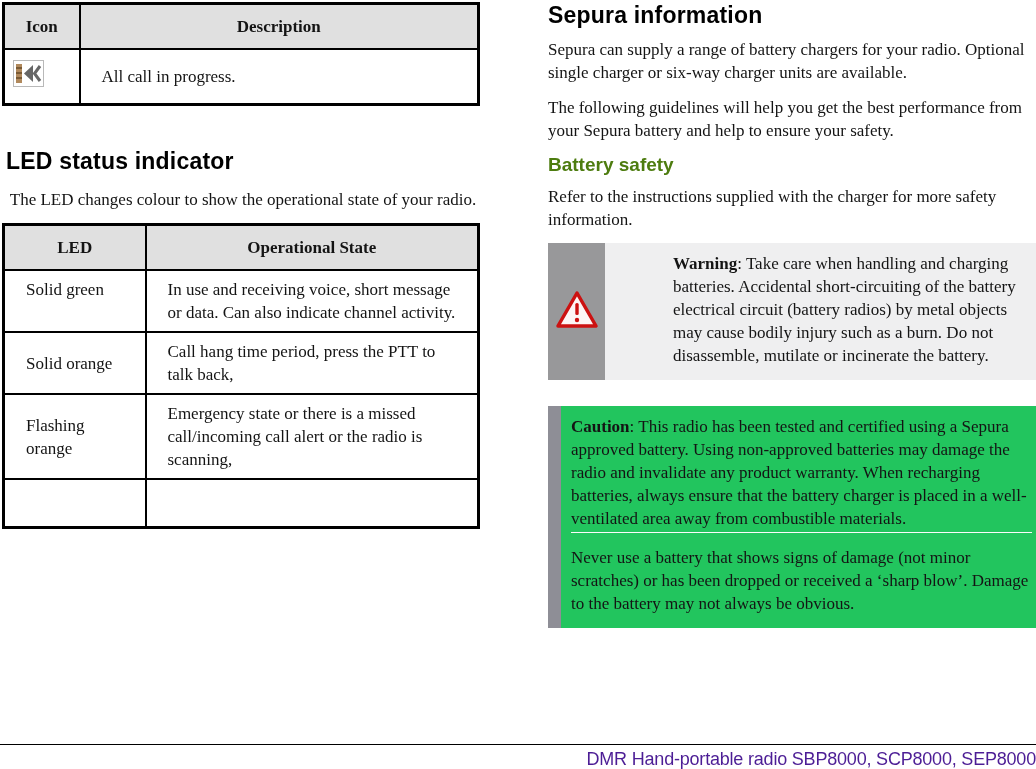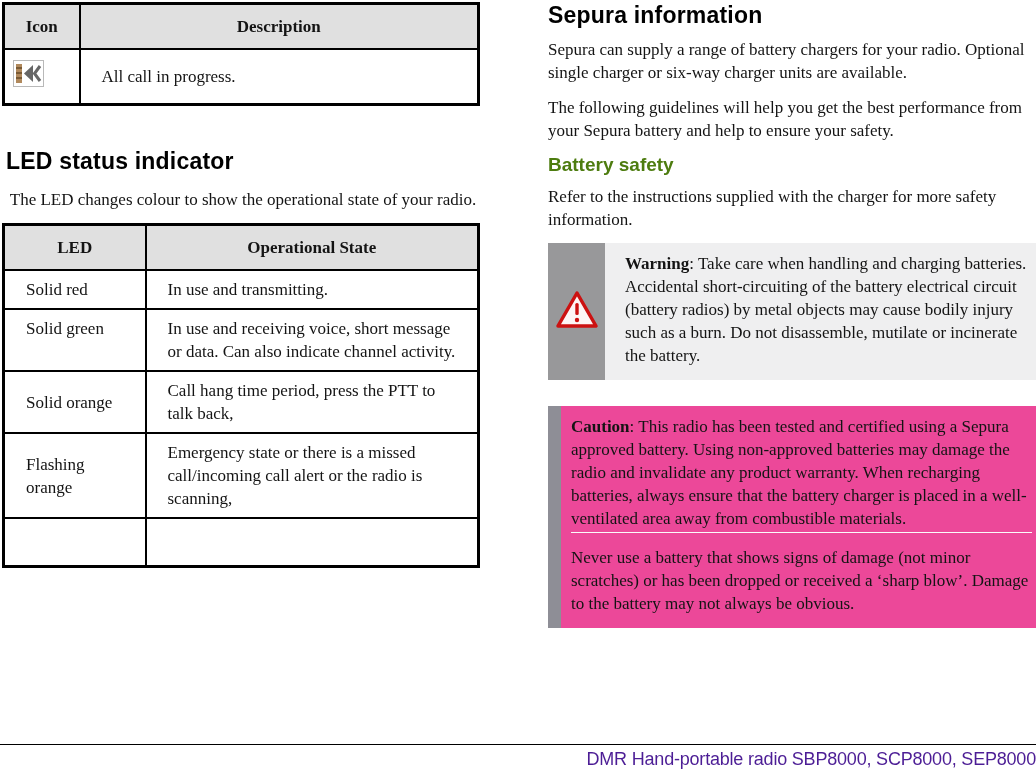--- a/index.html
+++ b/index.html
@@ -70,28 +70,28 @@
     min-height: 137px;
   }
   .warning-panel {
     flex: 0 0 57px;
     background: #98989a;
     display: flex; align-items: center; justify-content: center;
   }
   .warning-text {
     flex: 1;
     padding: 9px 4px 9px 20px;
-    font-size: 17px; line-height: 23px;
+    font-size: 17px; line-height: 23px; margin-left: 48px;
   }
   .note-label { font-weight: bold; }
 
   .caution-box {
     display: flex;
     margin-top: 26px;
-    background: #ec4899;
+    background: #22c55e;
     min-height: 222px;
   }
   .caution-bar { flex: 0 0 13px; background: #8e8e96; }
   .caution-text {
     flex: 1;
     padding: 9px 4px 9px 10px;
     font-size: 17px; line-height: 23px;
   }
   .caution-text p.second { border-top: 1px solid #fbfbfb; margin-top: 2px; padding-top: 13px; }
 
@@ -153,24 +153,20 @@
     <p class="body led-intro">The LED changes colour to show the operational state of your radio.</p>
 
     <table class="doc-table led-table">
       <thead>
         <tr>
           <th class="col-led">LED</th>
           <th>Operational State</th>
         </tr>
       </thead>
       <tbody>
-        <tr class="row-top">
-          <td class="led-cell">Solid red</td>
-          <td>In use and transmitting.</td>
-        </tr>
         <tr class="row-top">
           <td class="led-cell">Solid green</td>
           <td>In use and receiving voice, short message or data. Can also indicate channel activity.</td>
         </tr>
         <tr>
           <td class="led-cell">Solid orange</td>
           <td>Call hang time period, press the PTT to talk back,</td>
         </tr>
         <tr>
           <td class="led-cell">Flashing orange</td>

